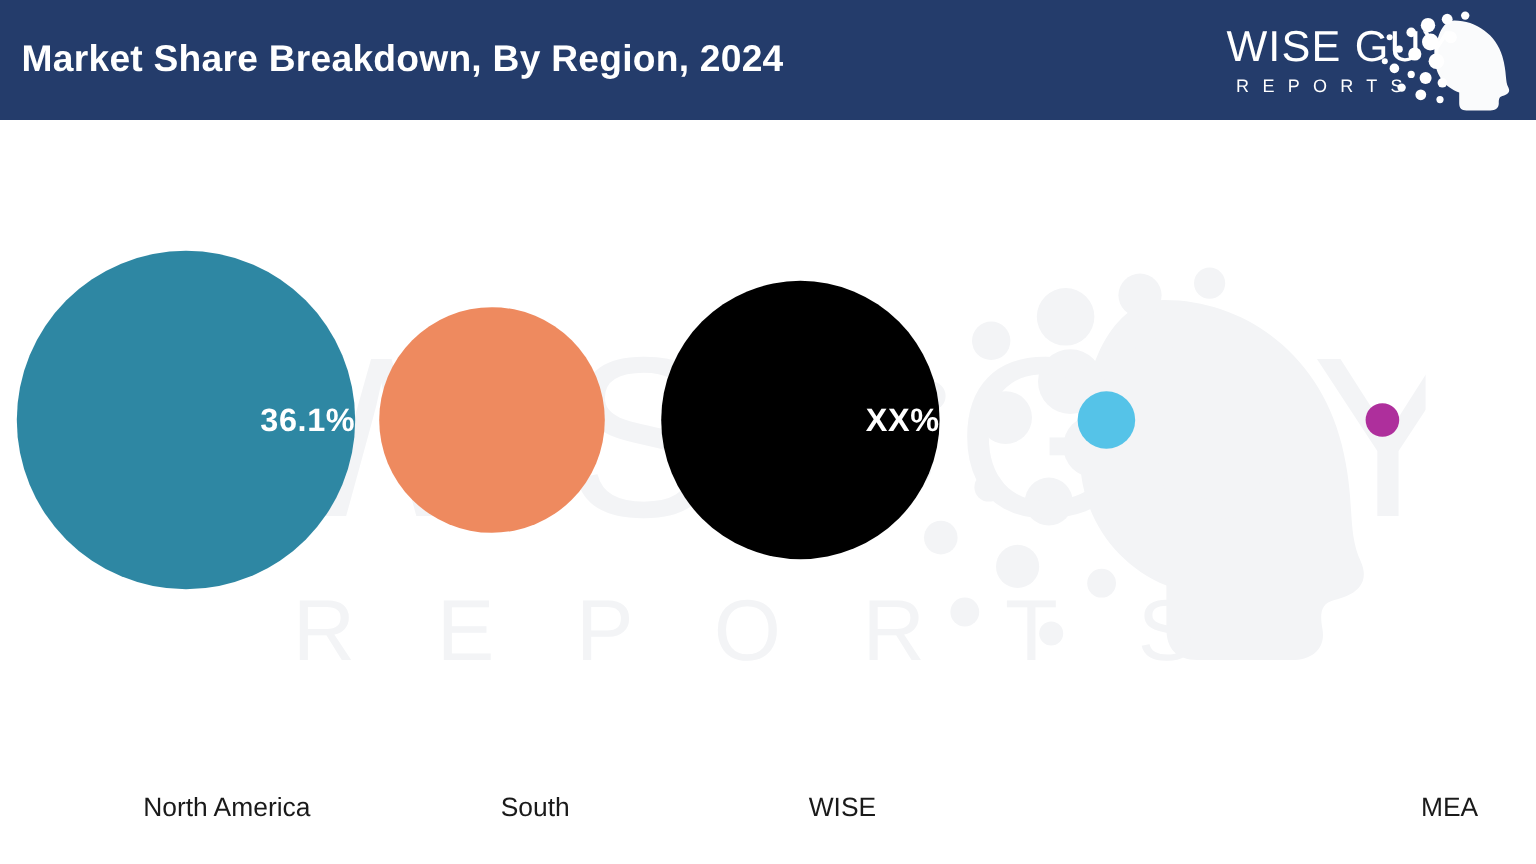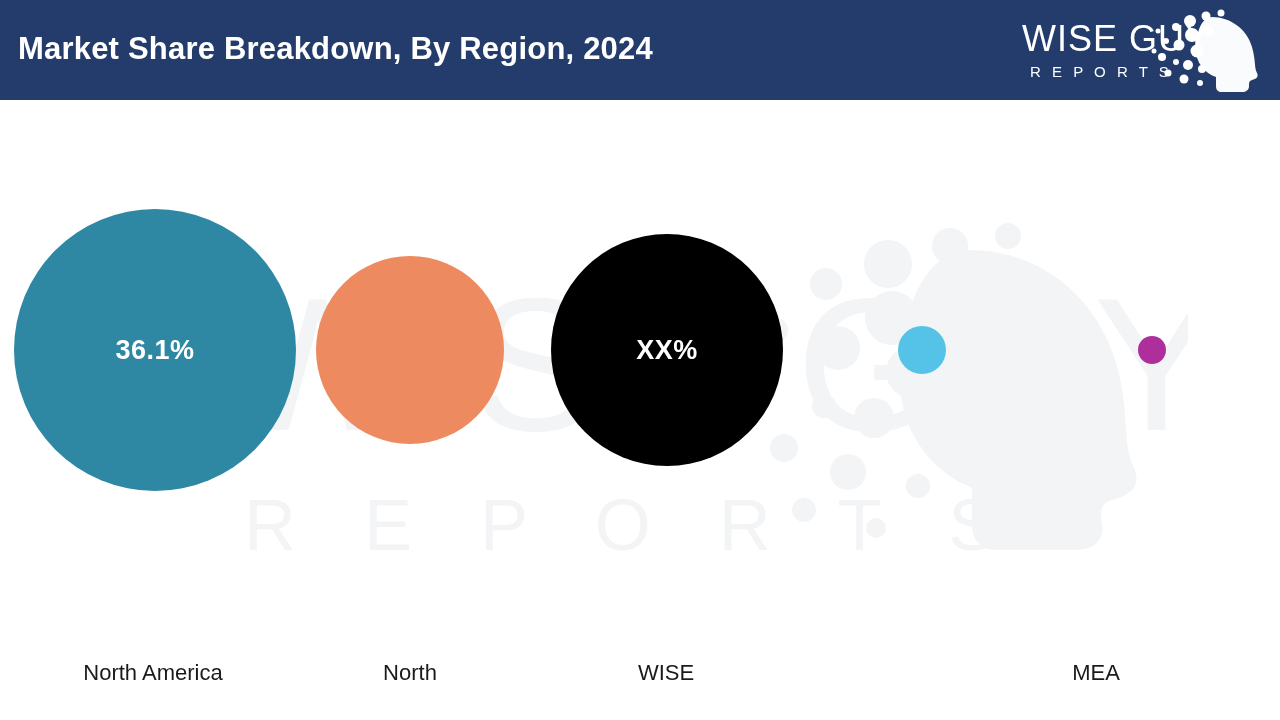--- a/index.html
+++ b/index.html
@@ -88,21 +88,21 @@
     left: 0;
     top: 0;
     width: 1280px;
     height: 560px;
   }
   .bubble {
     position: absolute;
     border-radius: 50%;
     display: flex;
     align-items: center;
-    justify-content: center;
+    justify-content: flex-end;
     transform: translate(-50%, -50%);
   }
   .bubble-value {
     color: #ffffff;
     font-weight: bold;
     font-size: 27px;
     letter-spacing: 0.5px;
     white-space: nowrap;
     user-select: none;
   }
@@ -116,20 +116,21 @@
     height: 60px;
   }
   .axis-label {
     position: absolute;
     top: 0;
     transform: translateX(-50%);
     font-size: 22px;
     color: #1a1a1a;
     white-space: nowrap;
     text-align: center;
+    margin-left: 36px;
   }
 </style>
 </head>
 <body>
 
 <div id="infographic">
 
   <div class="header-bar">
     <div class="header-title">Market Share Breakdown, By Region, 2024</div>
 
@@ -220,19 +221,19 @@
       </div>
 
       <div class="bubble" style="width: 28px; height: 28px; left: 1152px; top: 250px; background: rgb(174, 47, 156);">
         <span class="bubble-value"></span>
       </div>
 
     </div>
 
     <div class="axis-labels">
       <div class="axis-label" style="left: 153px;">North America</div>
-      <div class="axis-label" style="left: 410px;">North</div>
+      <div class="axis-label" style="left: 410px;">South</div>
       <div class="axis-label" style="left: 666px;">WISE</div>
-      <div class="axis-label" style="left: 1096px;">MEA</div>
+      <div class="axis-label" style="left: 1172px;">MEA</div>
     </div>
 
   </div>
 </div>
 
 </body></html>

